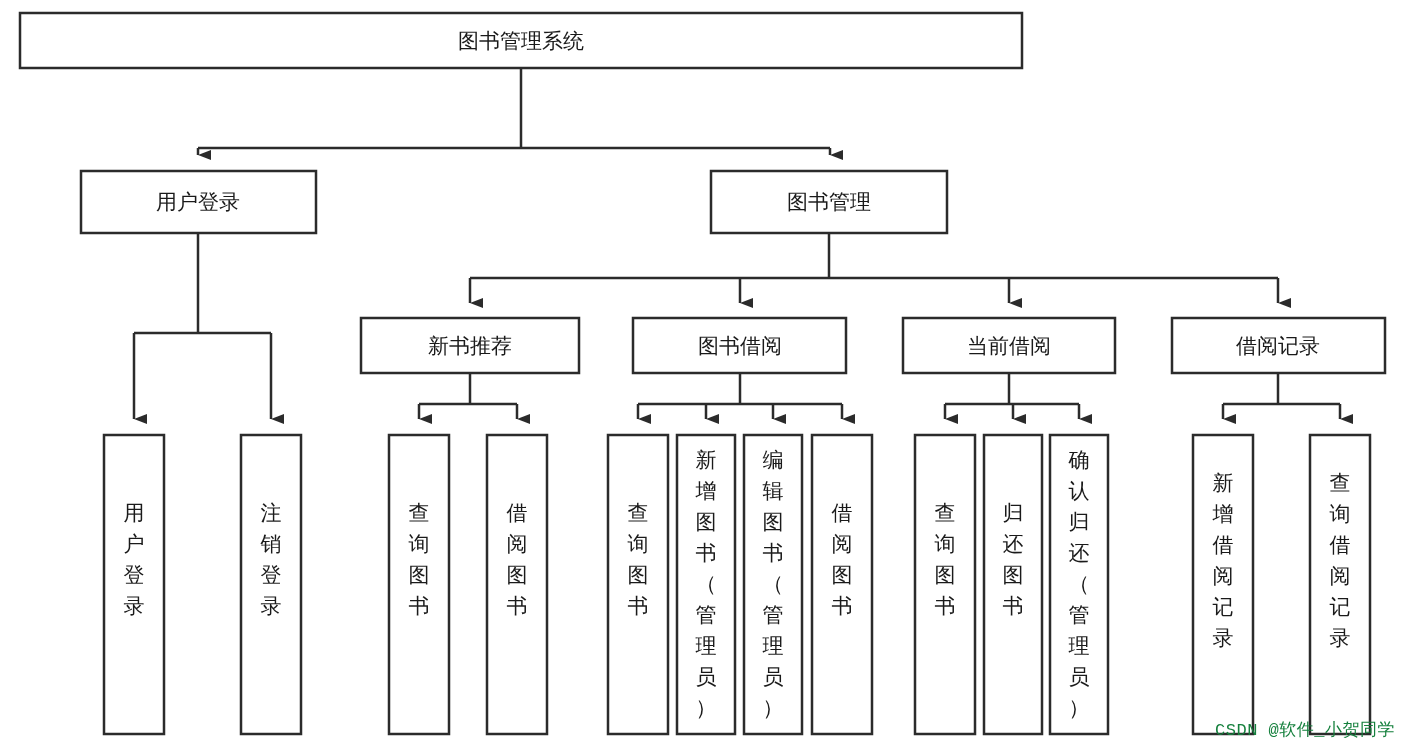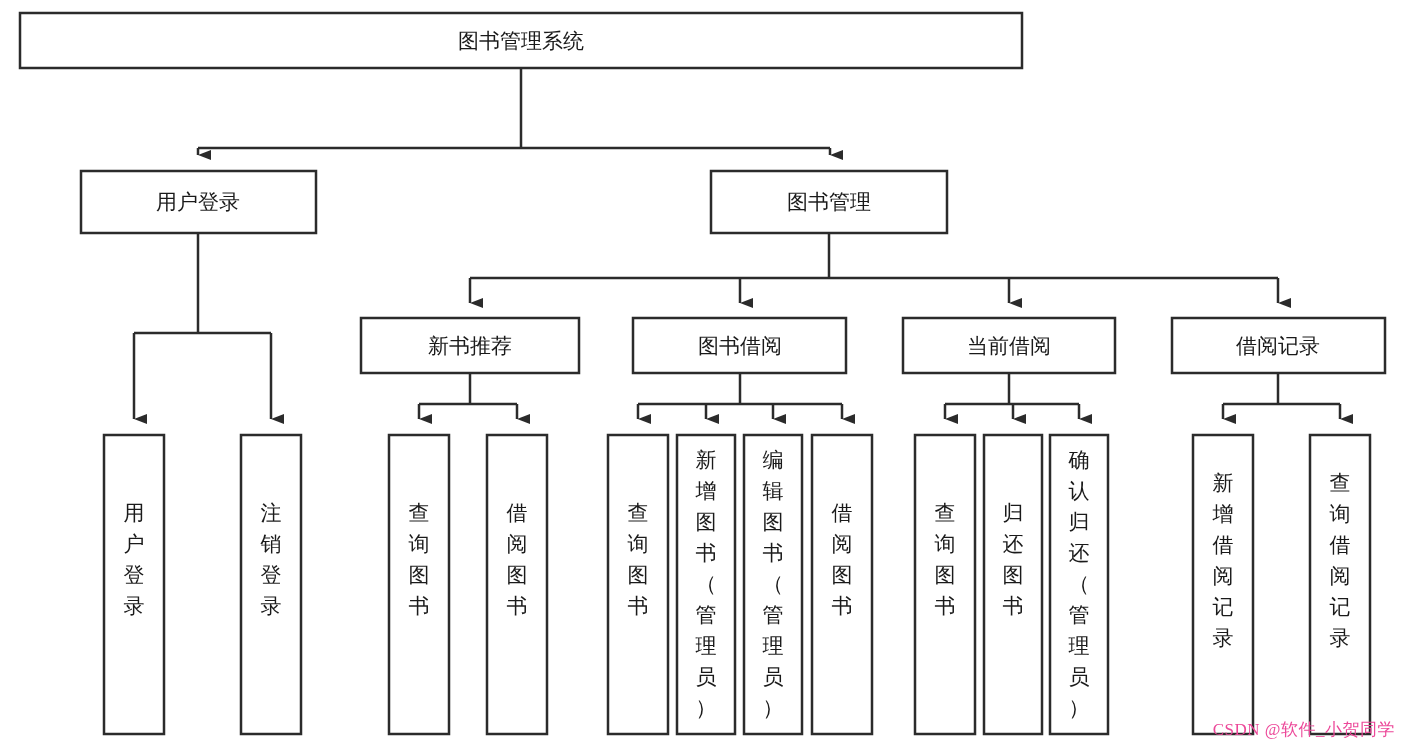--- a/index.html
+++ b/index.html
@@ -43,23 +43,23 @@
     fill: none;
   }
   .arrow-head {
     fill: #2b2b2b;
     stroke: none;
   }
   .watermark {
     position: absolute;
     right: 10px;
     bottom: 6px;
-    font-family: Liberation Serif, serif;
+    font-family: Liberation Mono, monospace;
     font-size: 17px;
-    color: #ec4899;
+    color: #15803d;
     letter-spacing: 0.5px;
     white-space: nowrap;
     user-select: none;
   }
 </style>
 </head>
 <body>
 
 <svg id="diagram" viewBox="0 0 1405 747" xmlns="http://www.w3.org/2000/svg">
 

